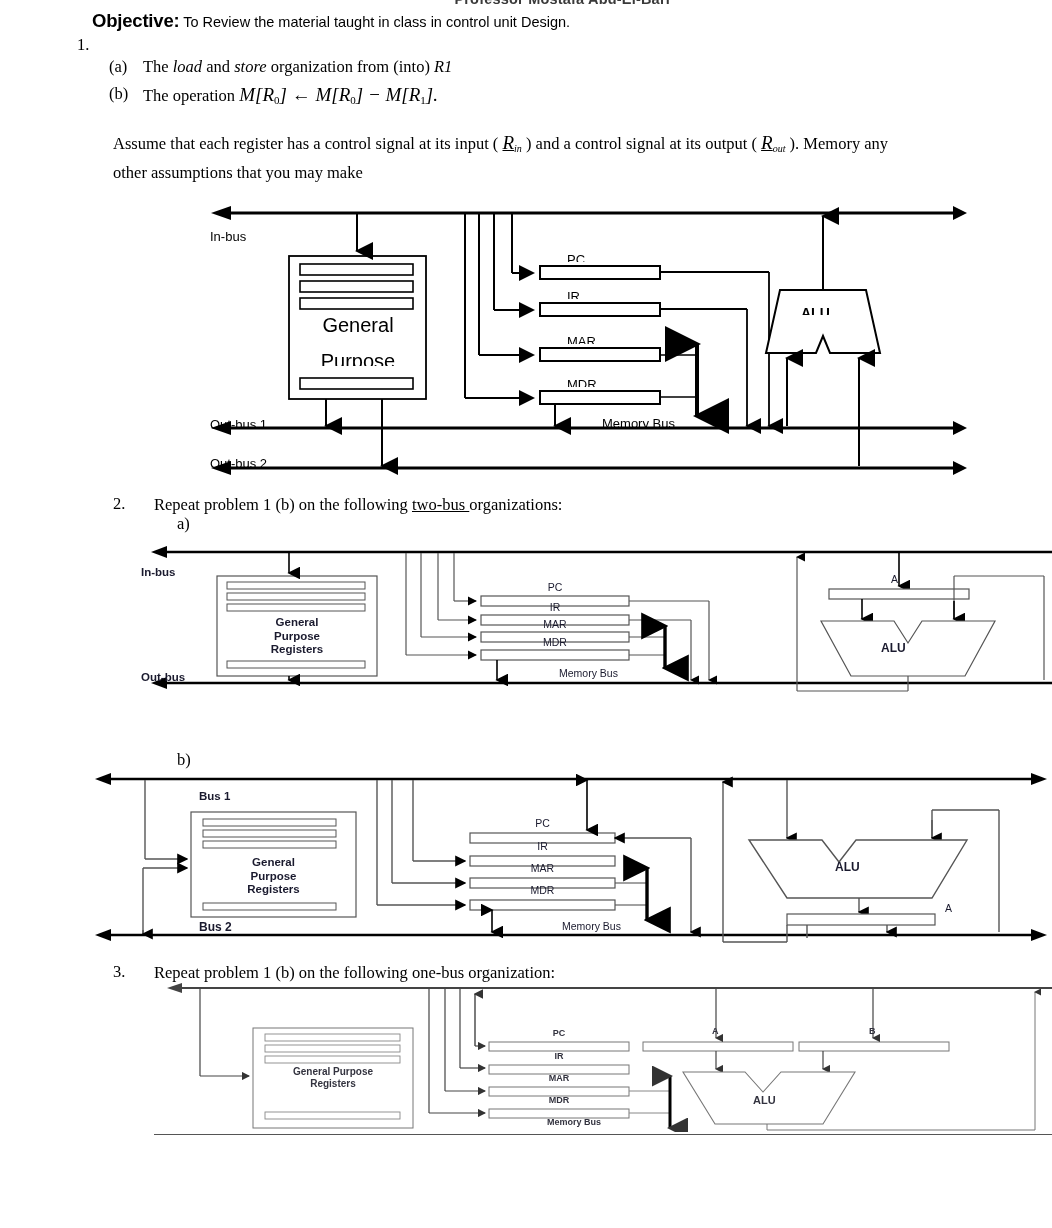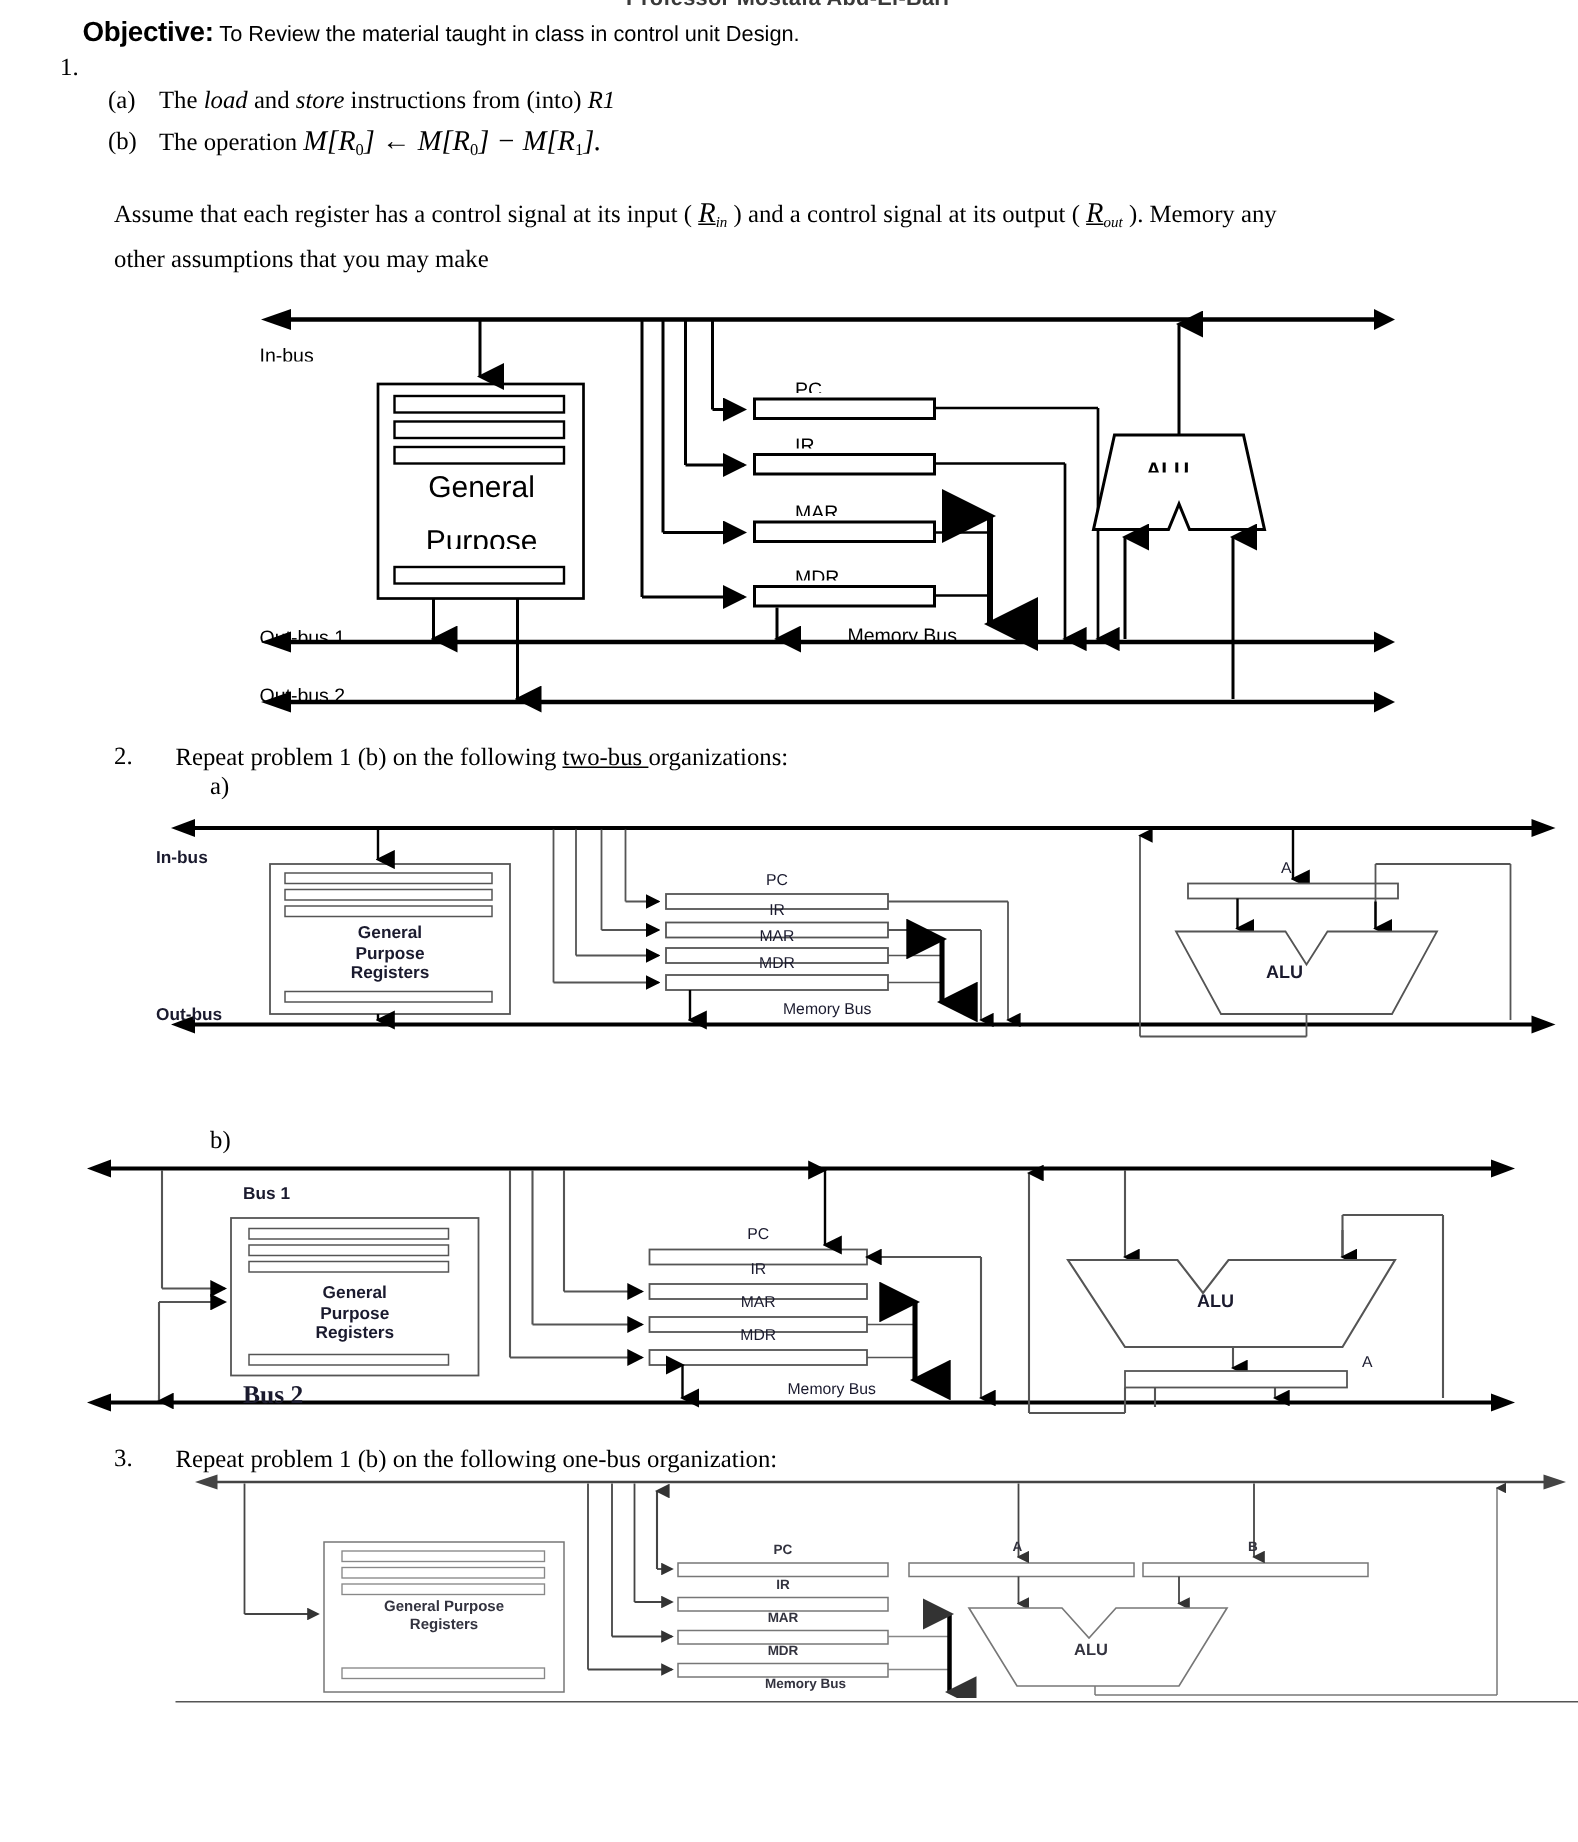--- a/index.html
+++ b/index.html
@@ -5,21 +5,21 @@
 <style>
   html,body{margin:0;padding:0;}
   body{
     width:1052px;height:1228px;
     background:#ffffff;
     font-family:"Liberation Serif", serif;
     color:#000;
     position:relative;
     overflow:hidden;
   }
-  .page{position:relative;width:908px;height:1228px;}
+  .page{position:relative;width:908px;height:1228px;margin-left:37px;}
 
   
   .header-clip{
     position:absolute;left:0;top:-9px;width:1052px;height:14px;
     overflow:hidden;
   }
   .header-clip .htext{
     display:block;text-align:center;
     font-family:"Liberation Sans", sans-serif;
     font-size:14.5px;font-weight:600;color:#3a3a3a;
@@ -69,21 +69,21 @@
   </div>
 
   <div class="objective">
     <b>Objective:</b><span class="obj-rest"> To Review the material taught in class in control unit Design.</span>
   </div>
 
   <div class="num" style="left:40px;top:35px;">1.</div>
 
   <div class="sub" style="left:72px;top:57px;">(a)</div>
   <div class="sub" style="left:106px;top:57px;">
-    <span>The </span><span class="it">load</span><span> and </span><span class="it">store</span><span> instructions from (into) </span><span class="it">R1</span>
+    <span>The </span><span class="it">load</span><span> and </span><span class="it">store</span><span> organization from (into) </span><span class="it">R1</span>
   </div>
 
   <div class="sub" style="left:72px;top:84px;">(b)</div>
   <div class="mathline" style="left:106px;top:84px;">
     <span>The operation </span><span class="m">M[R<sub class="msub">0</sub>]&nbsp;←&nbsp;M[R<sub class="msub">0</sub>]&nbsp;−&nbsp;M[R<sub class="msub">1</sub>].</span>
   </div>
 
   <div class="para" style="left:76px;top:128px;">
     <span> Assume that each register has a control signal at its input ( </span><span class="mr">R<sub class="isub">in</sub></span><span> ) and a control signal at its output ( </span><span class="mr">R<sub class="isub">out</sub></span><span> ). Memory any</span>
   </div>
@@ -396,21 +396,21 @@
       <rect x="700" y="144" width="148" height="11" fill="#fff" stroke="#555" stroke-width="1.2"></rect>
       <line x1="720" y1="155" x2="720" y2="168" stroke="#555" stroke-width="1.4"></line>
       <line x1="720" y1="168" x2="640" y2="168" stroke="#555" stroke-width="0"></line>
       <line x1="700" y1="155" x2="700" y2="172" stroke="#555" stroke-width="1.4"></line>
       <line x1="700" y1="172" x2="636" y2="172" stroke="#555" stroke-width="1.4"></line>
       <line x1="636" y1="172" x2="636" y2="12" stroke="#555" stroke-width="1.4" marker-end="url(#c-u)"></line>
       <line x1="800" y1="155" x2="800" y2="162" stroke="#555" stroke-width="1.4" marker-end="url(#c-d)"></line>
     </svg>
 
     <div style="position:absolute;left:112px;top:20px;font-family:'Liberation Sans',sans-serif;font-size:11.5px;font-weight:bold;color:#1a1a2e;">Bus 1</div>
-    <div style="position:absolute;left:112px;top:150px;font-family:Liberation Serif, serif;font-size:17px;font-weight:bold;color:#1a1a2e;">Bus 2</div>
+    <div style="position:absolute;left:112px;top:150px;font-family:Liberation Sans, sans-serif;font-size:12px;font-weight:bold;color:#1a1a2e;">Bus 2</div>
     <div style="position:absolute;left:104px;top:86px;width:165px;text-align:center;font-family:'Liberation Sans',sans-serif;font-size:11.5px;line-height:13.5px;font-weight:bold;color:#1a1a2e;">
       <div>General</div>
       <div>Purpose</div>
       <div>Registers</div>
     </div>
     <div style="position:absolute;left:383px;top:47px;width:145px;text-align:center;font-family:'Liberation Sans',sans-serif;font-size:10.5px;color:#1a1a2e;">PC</div>
     <div style="position:absolute;left:383px;top:70px;width:145px;text-align:center;font-family:'Liberation Sans',sans-serif;font-size:10.5px;color:#1a1a2e;">IR</div>
     <div style="position:absolute;left:383px;top:92px;width:145px;text-align:center;font-family:'Liberation Sans',sans-serif;font-size:10.5px;color:#1a1a2e;">MAR</div>
     <div style="position:absolute;left:383px;top:114px;width:145px;text-align:center;font-family:'Liberation Sans',sans-serif;font-size:10.5px;color:#1a1a2e;">MDR</div>
     <div style="position:absolute;left:475px;top:150px;font-family:'Liberation Sans',sans-serif;font-size:10.5px;color:#1a1a2e;">Memory Bus</div>

